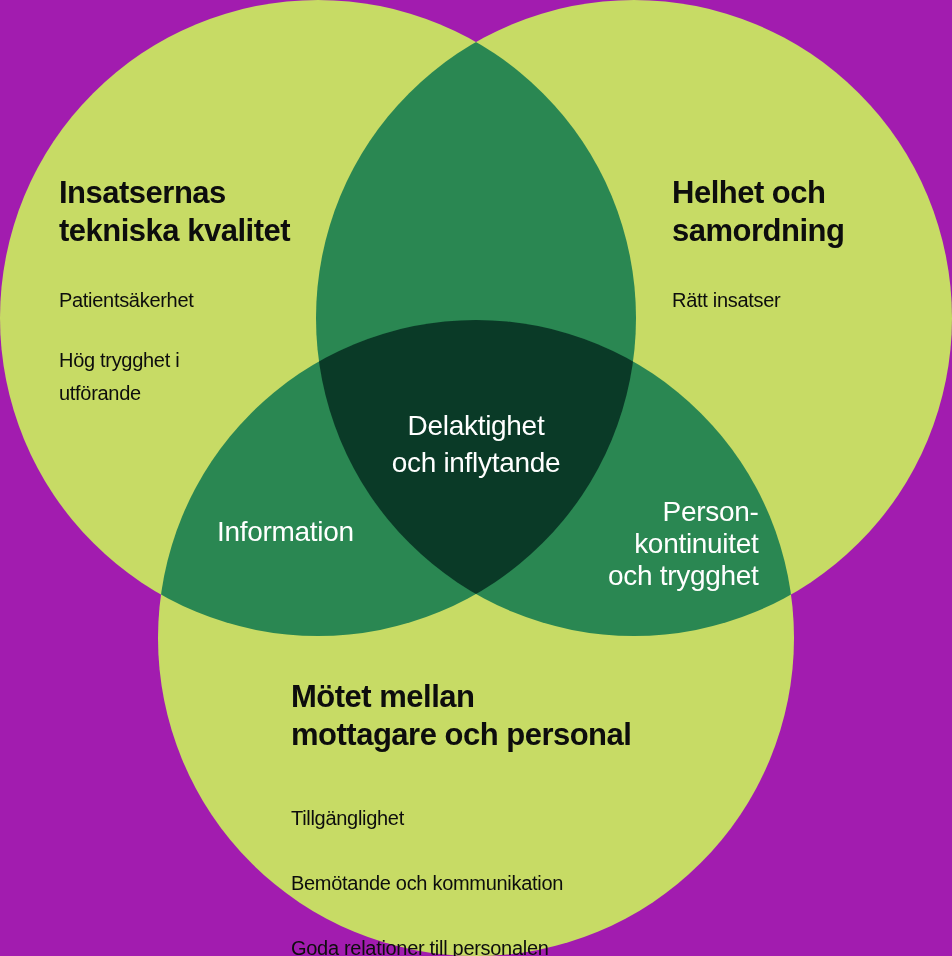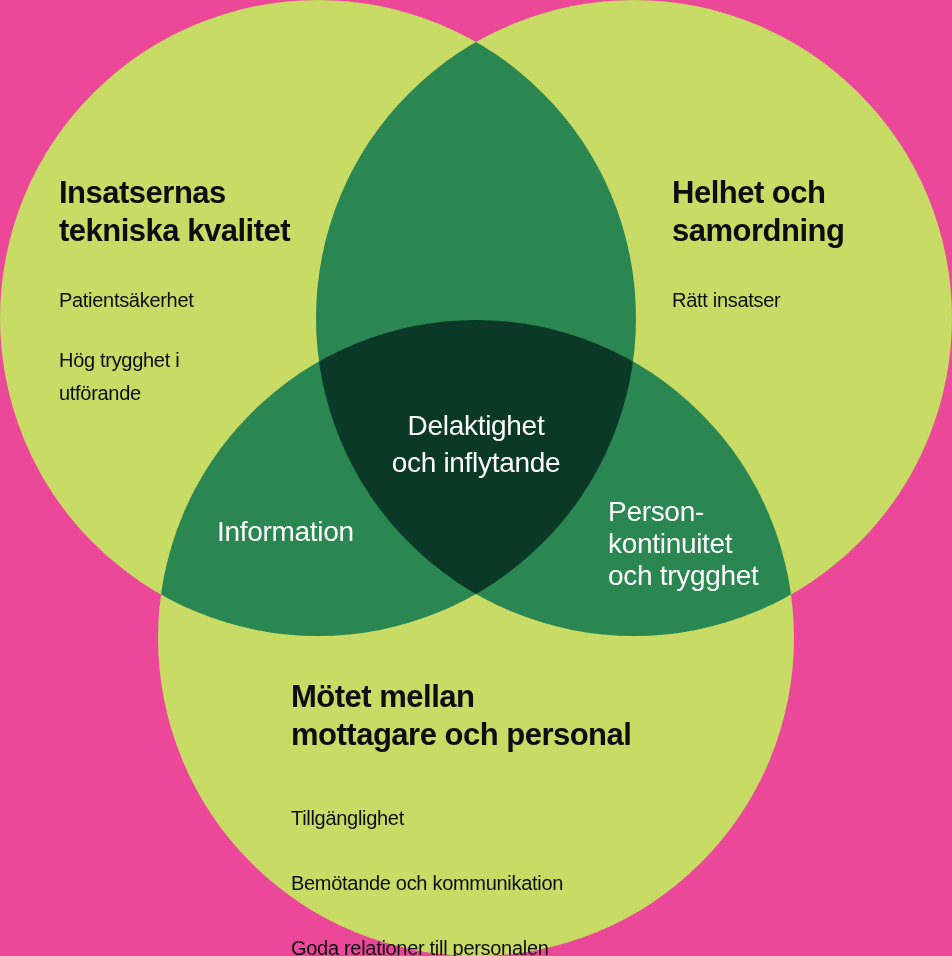--- a/index.html
+++ b/index.html
@@ -8,21 +8,21 @@
     background: #ffffff;
     width: 952px;
     height: 956px;
     font-family: "Liberation Sans", sans-serif;
   }
   .stage {
     position: relative;
     width: 952px;
     height: 956px;
     overflow: hidden;
-    background: #ec4899;
+    background: #a21caf;
   }
   .stage svg {
     position: absolute;
     left: 0;
     top: 0;
   }
   .blk {
     position: absolute;
     white-space: pre-line;
     color: #0d0d0d;
@@ -52,21 +52,21 @@
     font-size: 28px;
     line-height: 37px;
     letter-spacing: -0.3px;
     white-space: pre-line;
   }
   .overlay.centered {
     transform: translateX(-50%);
     text-align: center;
     width: max-content;
   }
-  .overlay.tight { line-height: 32px; }
+  .overlay.tight { line-height: 32px; text-align: right; }
 </style>
 </head>
 <body>
 
 <div class="stage">
 
   <svg width="952" height="956" viewBox="0 0 952 956">
     <defs>
       <clipPath id="clipL">
           <circle cx="318" cy="318" r="318"></circle>

